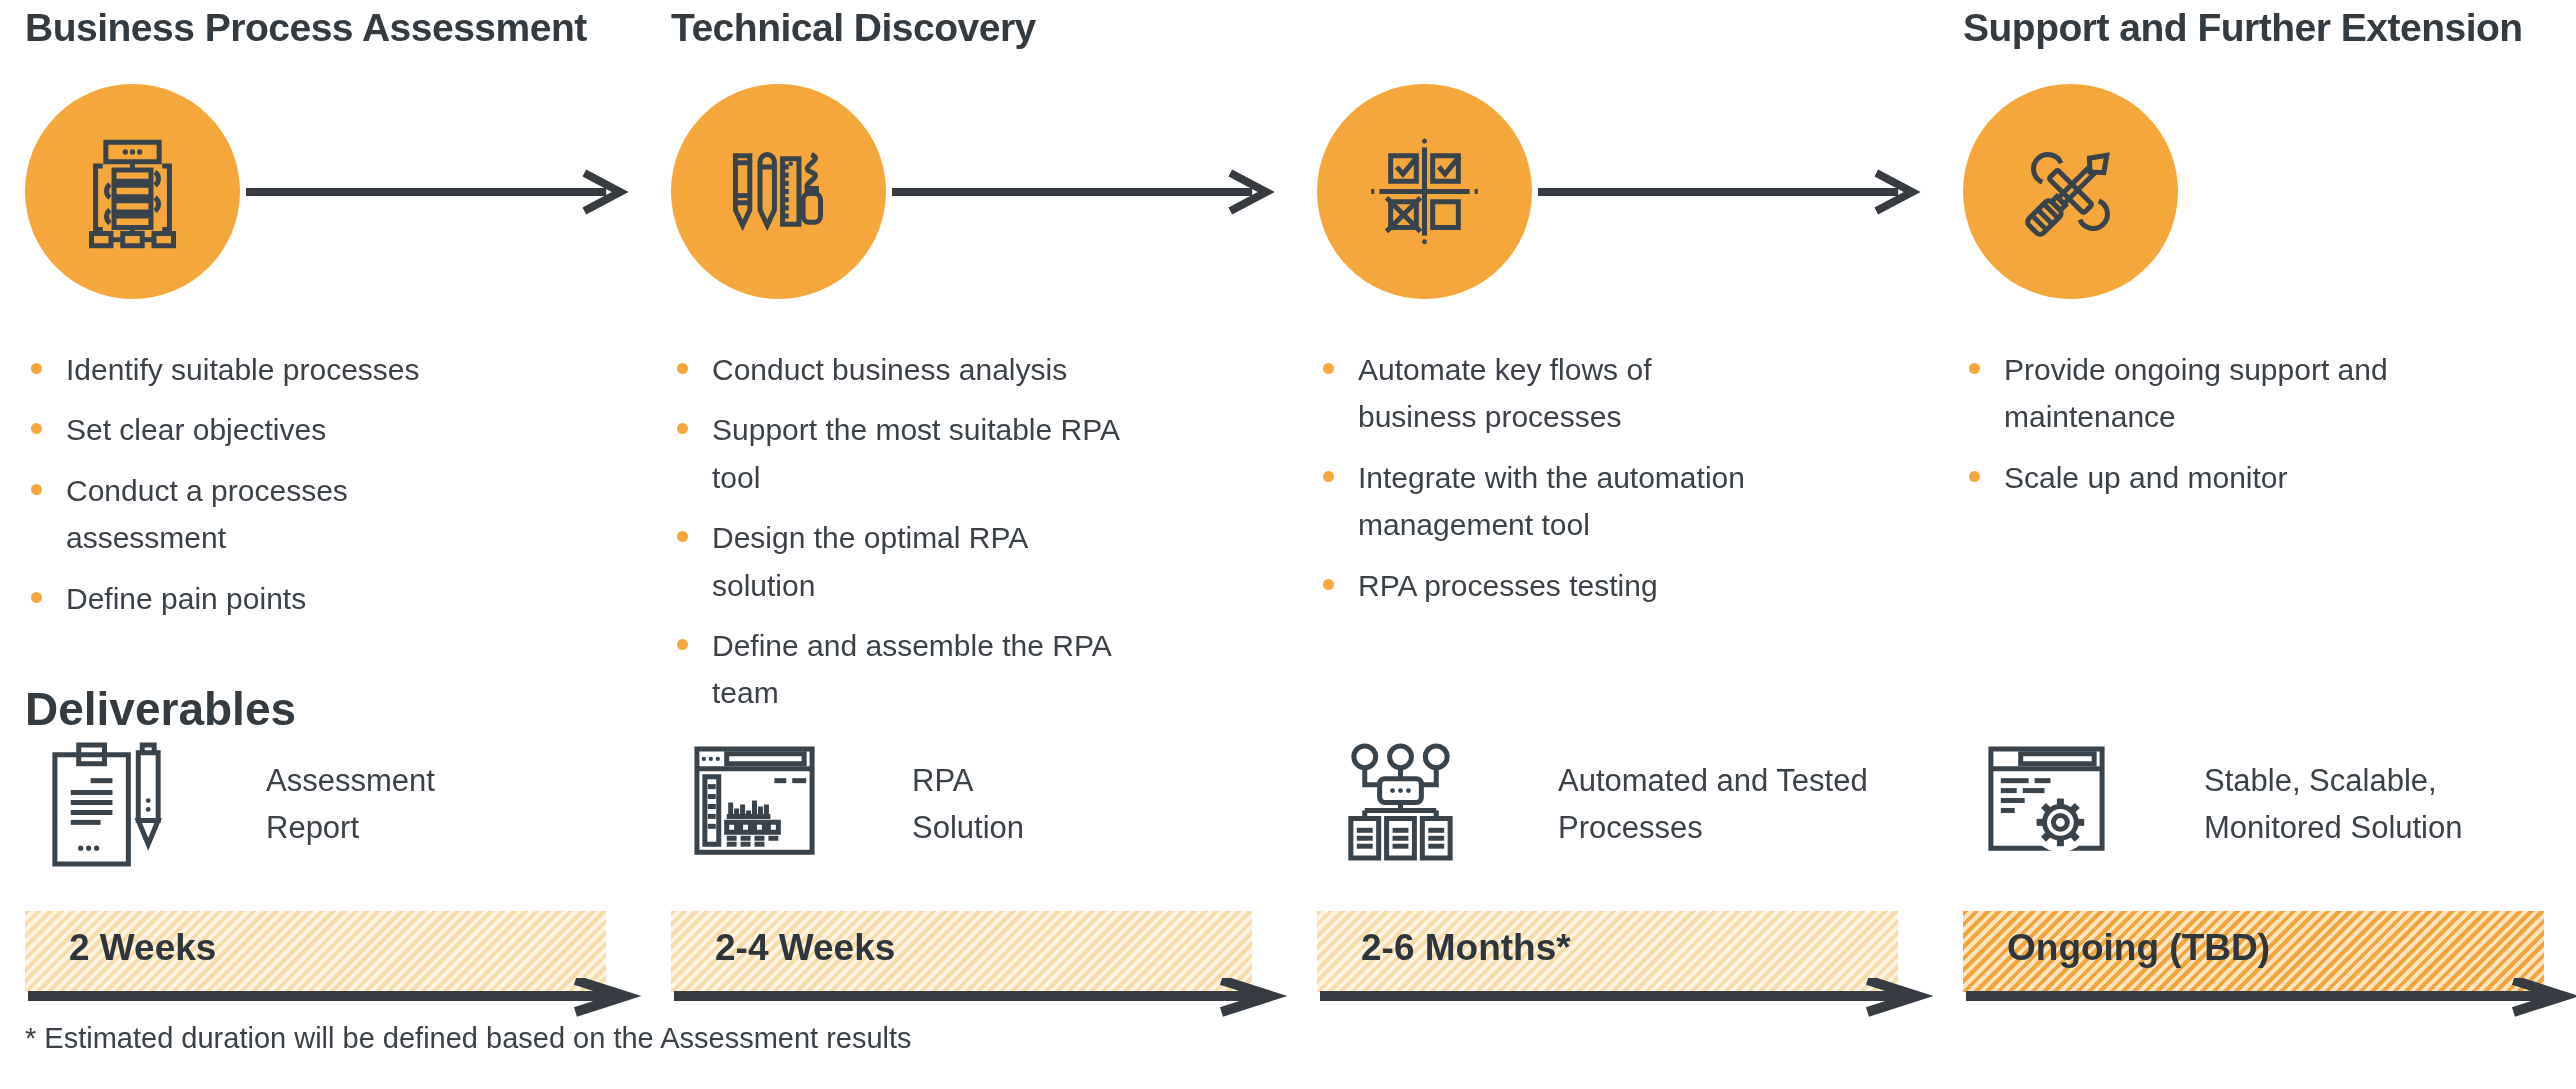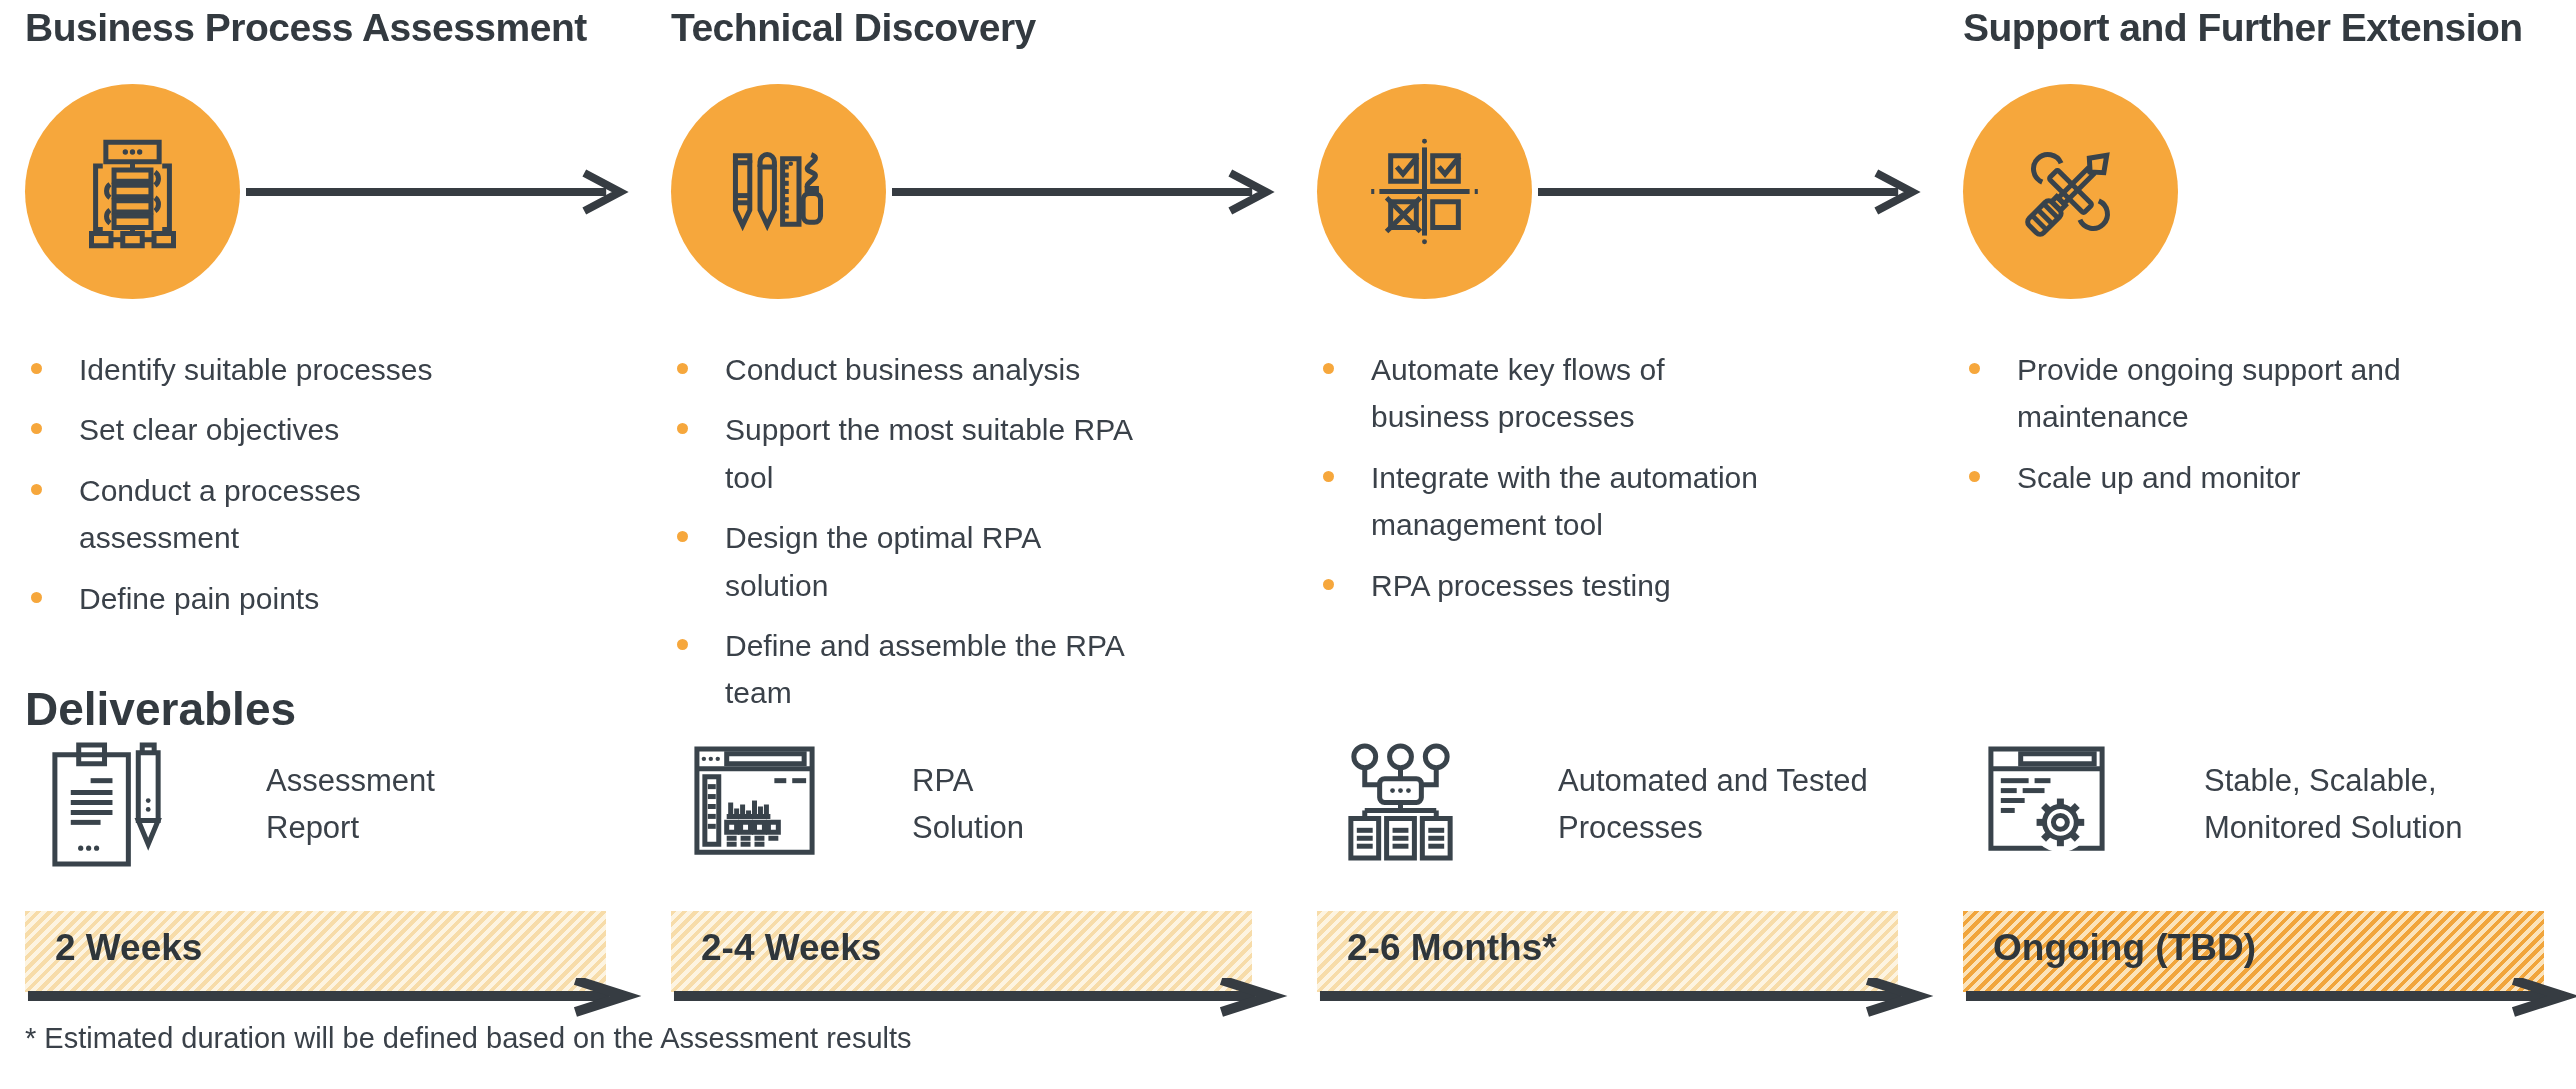--- a/index.html
+++ b/index.html
@@ -15,31 +15,31 @@
   .phase-title { position:absolute; top:6px; left:0; font-size:39px; font-weight:700;
                  color:#333A40; letter-spacing:-0.5px; white-space:nowrap; }
 
   .circle { position:absolute; top:84px; left:0; width:215px; height:215px; border-radius:50%;
             background:#F6A73C; display:flex; align-items:center; justify-content:center; }
   .circle svg { width:123px; height:123px; }
 
   .flow-arrow { position:absolute; top:166px; left:221px; width:398px; height:52px; }
 
   .bullets { position:absolute; top:346px; left:6px; list-style:none; width:467px; }
-  .bullets li { display:flex; gap:37px; margin-bottom:13px; }
+  .bullets li { display:flex; gap:24px; margin-bottom:13px; }
   .dot { flex:none; width:11px; height:11px; border-radius:50%; background:#F6A73C; margin-top:17px; }
   .bt { font-size:30px; line-height:1.58; color:#3A4149; max-width:417px; }
 
   .deliv-heading { position:absolute; left:25px; top:682px; font-size:46px; font-weight:700; color:#333A40; }
 
   .deliverable { position:absolute; top:735px; left:14px; display:flex; align-items:center; gap:88px; height:139px; }
   .deliverable svg { width:139px; height:139px; flex:none; }
   .dlabel { font-size:31px; line-height:1.5; color:#3A4149; }
 
-  .bar { position:absolute; top:911px; left:0; width:581px; height:81px; padding:16px 0 0 30px; }
+  .bar { position:absolute; top:911px; left:0; width:581px; height:81px; padding:16px 0 0 44px; }
   .bar.light { background:repeating-linear-gradient(135deg,#F7DCA9 0px,#F7DCA9 4px,#FDF4E1 4px,#FDF4E1 8px); }
   .bar.dark  { background:repeating-linear-gradient(135deg,#F1A53C 0px,#F1A53C 4px,#FBE3BB 4px,#FBE3BB 8px); }
   .bar span { font-size:37px; font-weight:700; color:#2F363B; }
 
   .bar-arrow { position:absolute; top:978px; left:0; width:621px; height:46px; }
 
   .footnote { position:absolute; left:25px; top:1022px; font-size:29px; color:#3A4149; }
 
   svg.ic * , svg.dic * { vector-effect:non-scaling-stroke; }
   .stroke { stroke:#39434B; fill:none; stroke-width:5px; }

